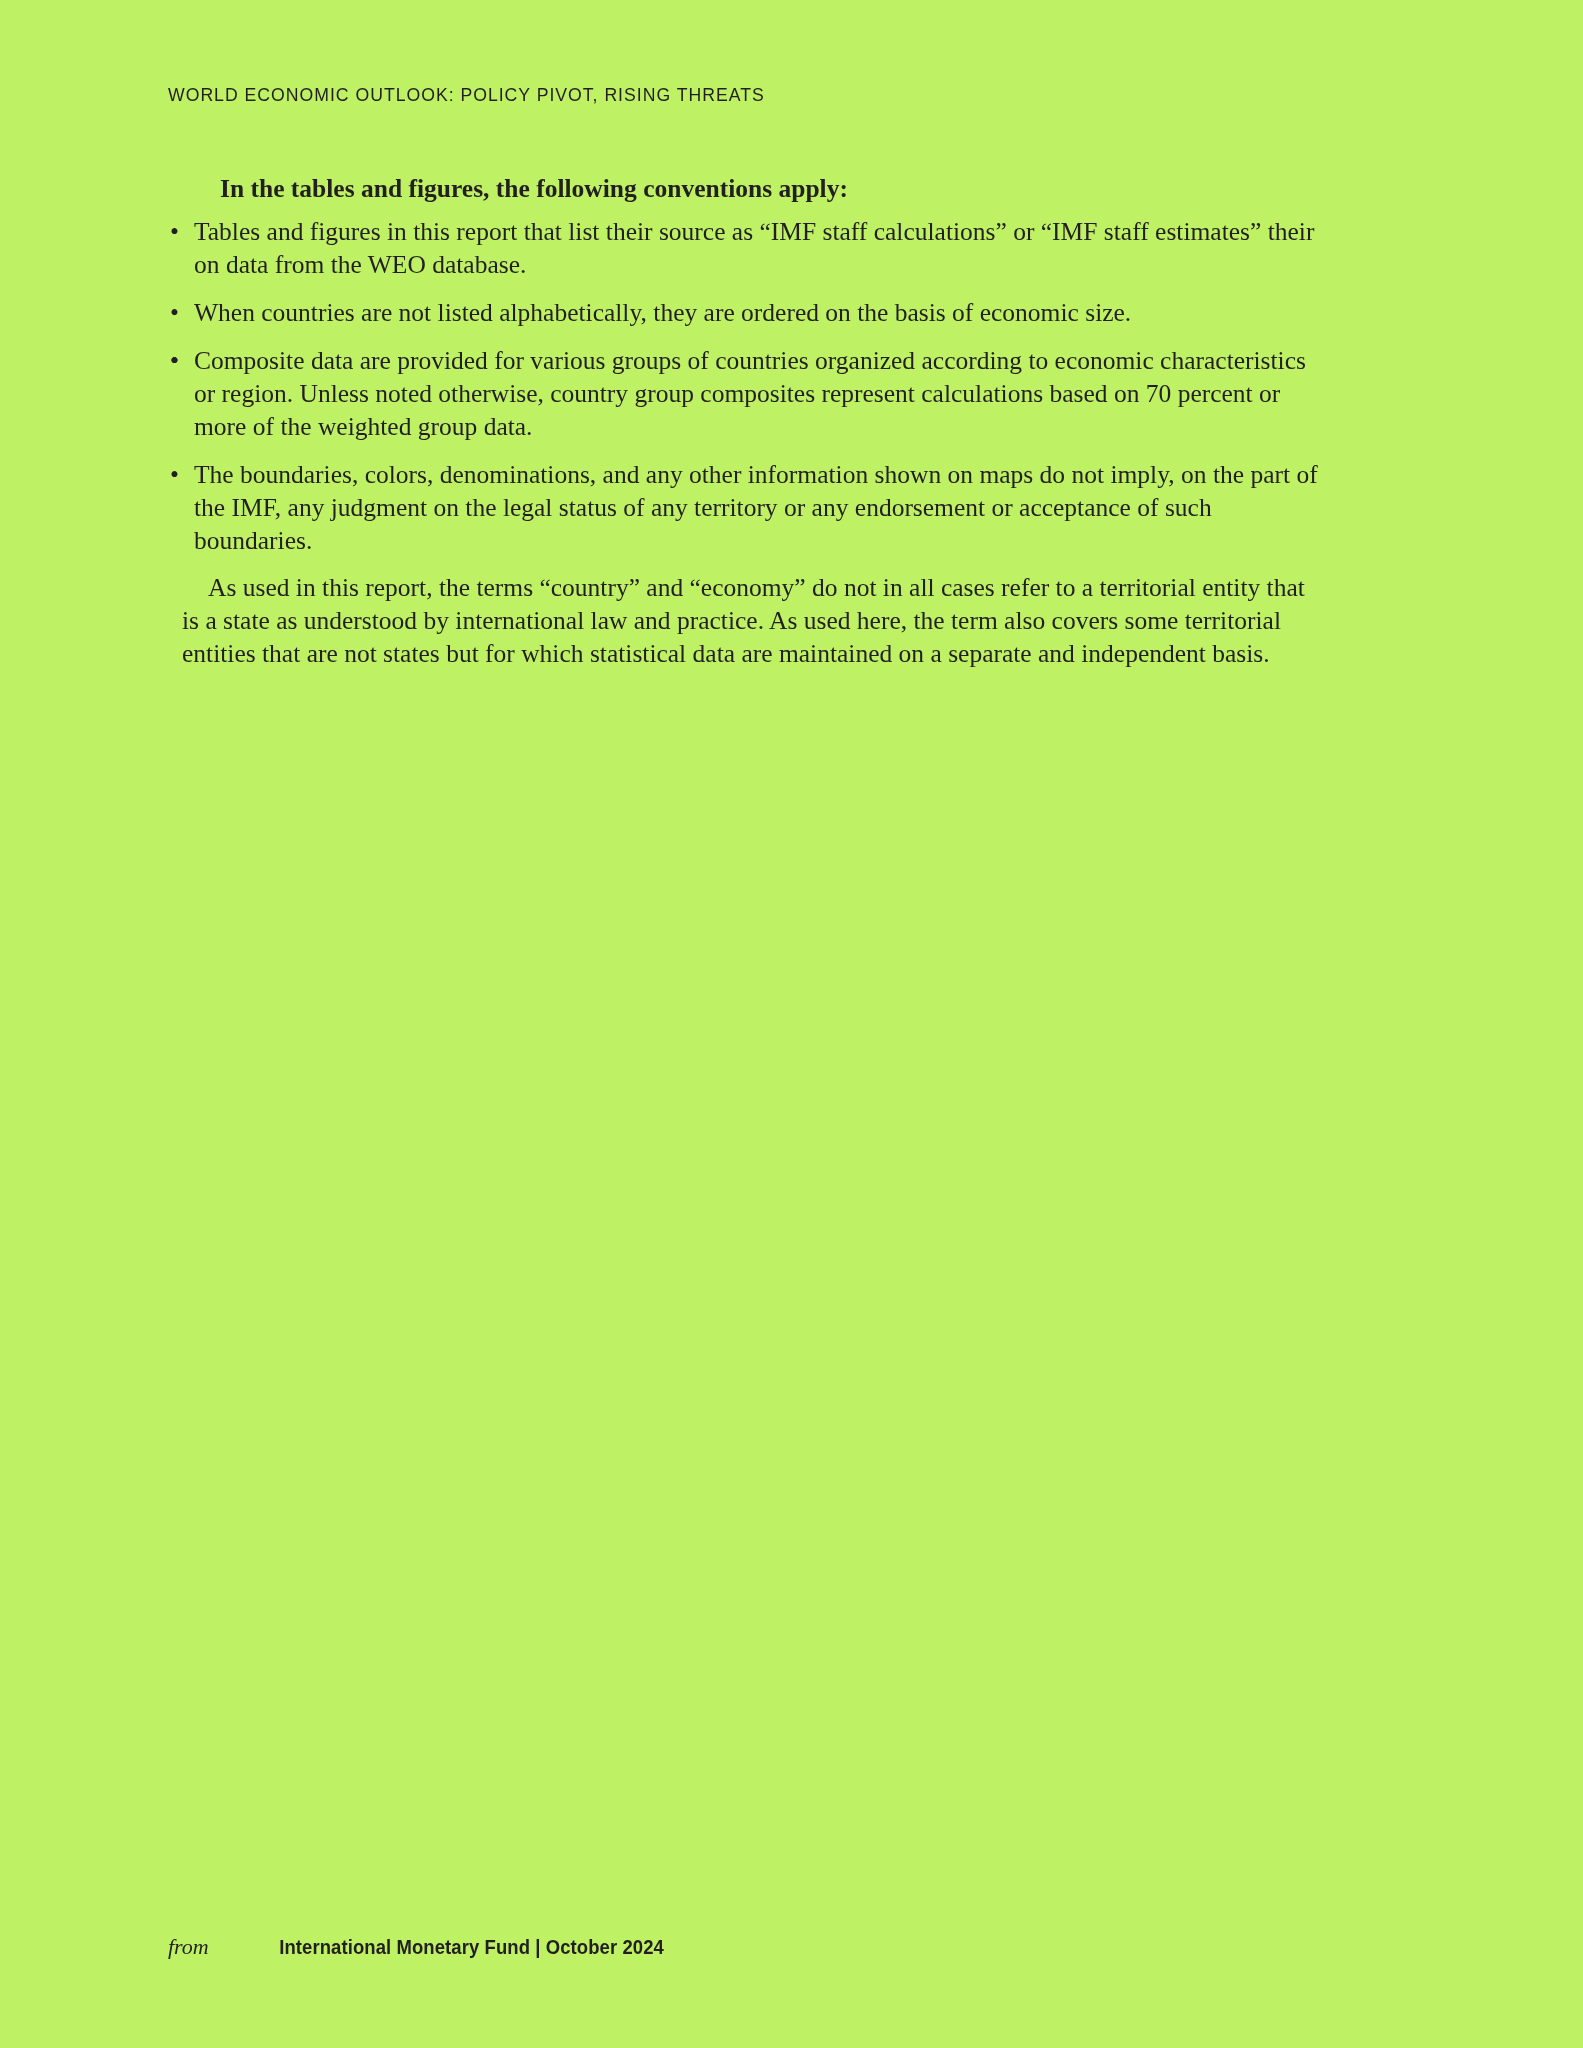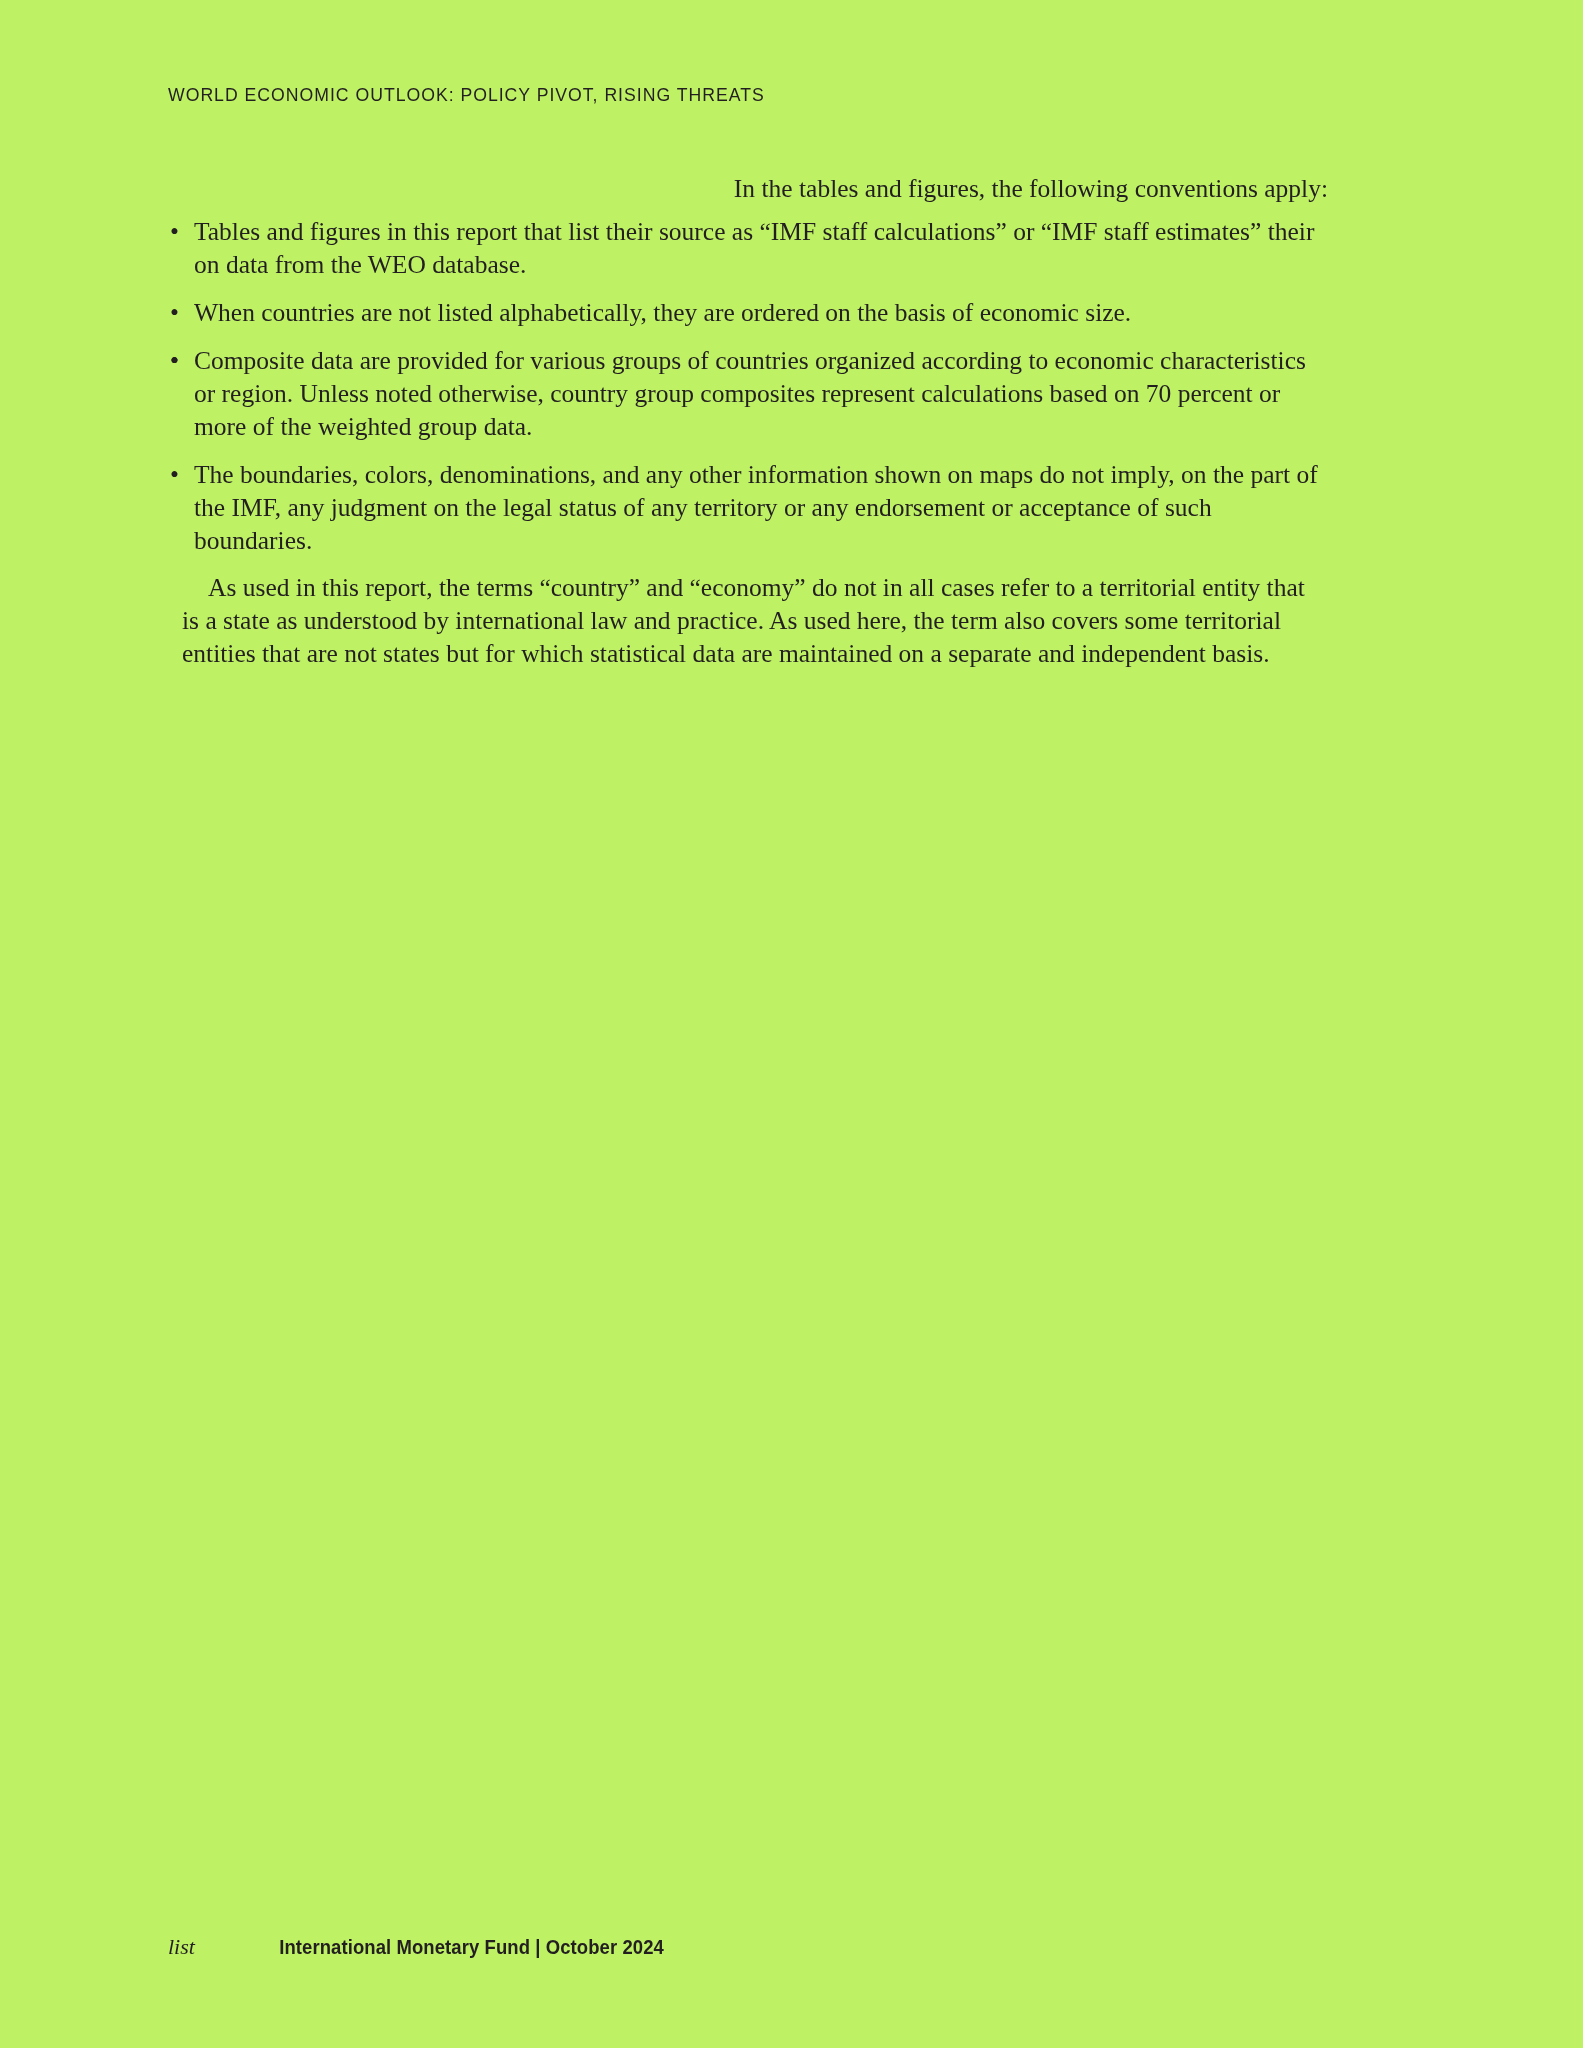--- a/index.html
+++ b/index.html
@@ -41,21 +41,22 @@
     font-family: "Liberation Serif", "DejaVu Serif", serif;
     color: #231f20;
   }
 
   .lead-para {
     margin: 0 0 10px 0;
     padding-left: 26px;
     text-indent: 26px;
     font-size: 25.5px;
     line-height: 33px;
-    text-align: right;
+    text-align: left;
+    font-weight: bold;
   }
 
   .bullet-list {
     list-style: none;
     margin: 0;
     padding: 0;
   }
 
   .bullet-item {
     position: relative;
@@ -156,17 +157,17 @@
         <span>The boundaries, colors, denominations, and any other information shown on maps do not imply, on the part of the IMF, any judgment on the legal status of any territory or any endorsement or acceptance of such boundaries.</span>
       </li>
 
     </ul>
 
     <p class="closing-para">As used in this report, the terms “country” and “economy” do not in all cases refer to a territorial entity that is a state as understood by international law and practice. As used here, the term also covers some territorial entities that are not states but for which statistical data are maintained on a separate and independent basis.</p>
 
   </div>
 
   <div class="footer">
-    <span class="folio">list</span>
+    <span class="folio">from</span>
     <span class="footer-text">International Monetary Fund | October 2024</span>
   </div>
 
 </div>
 
 </body></html>

